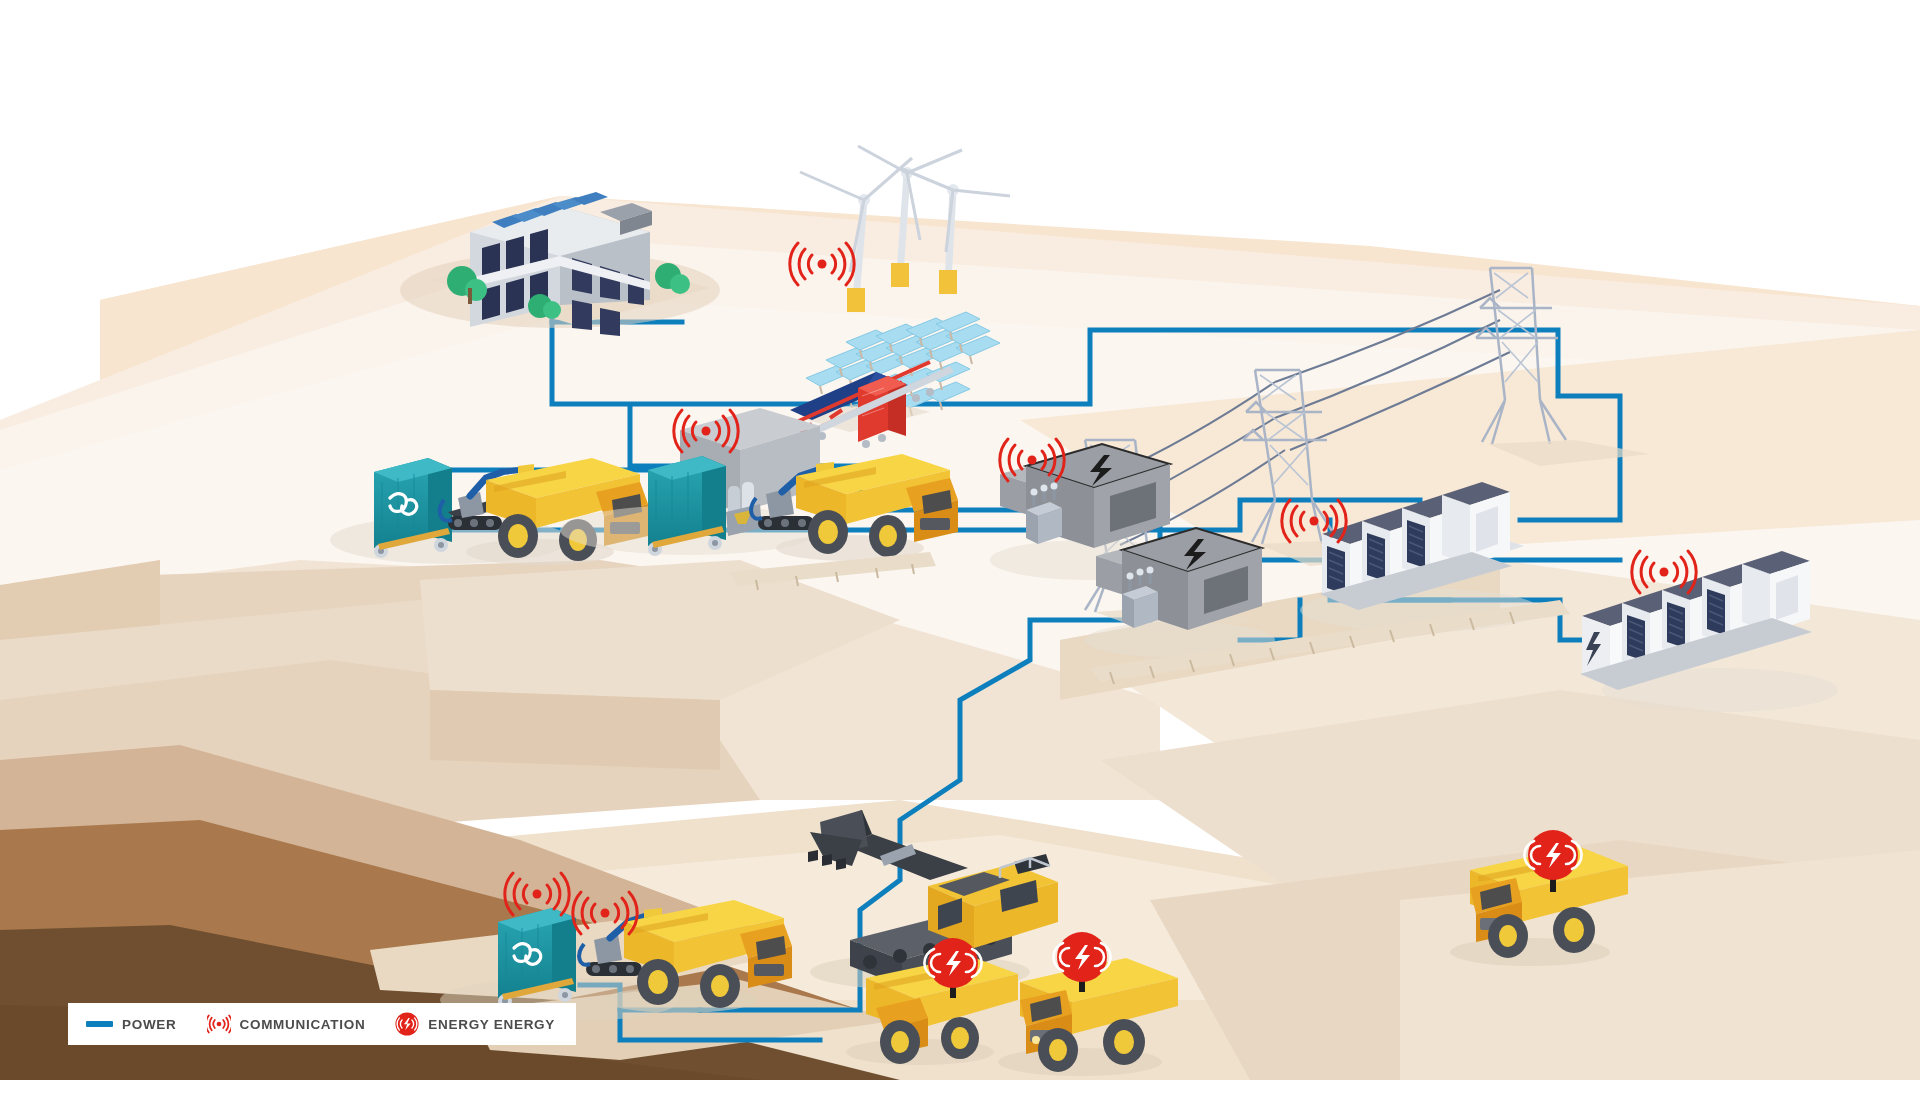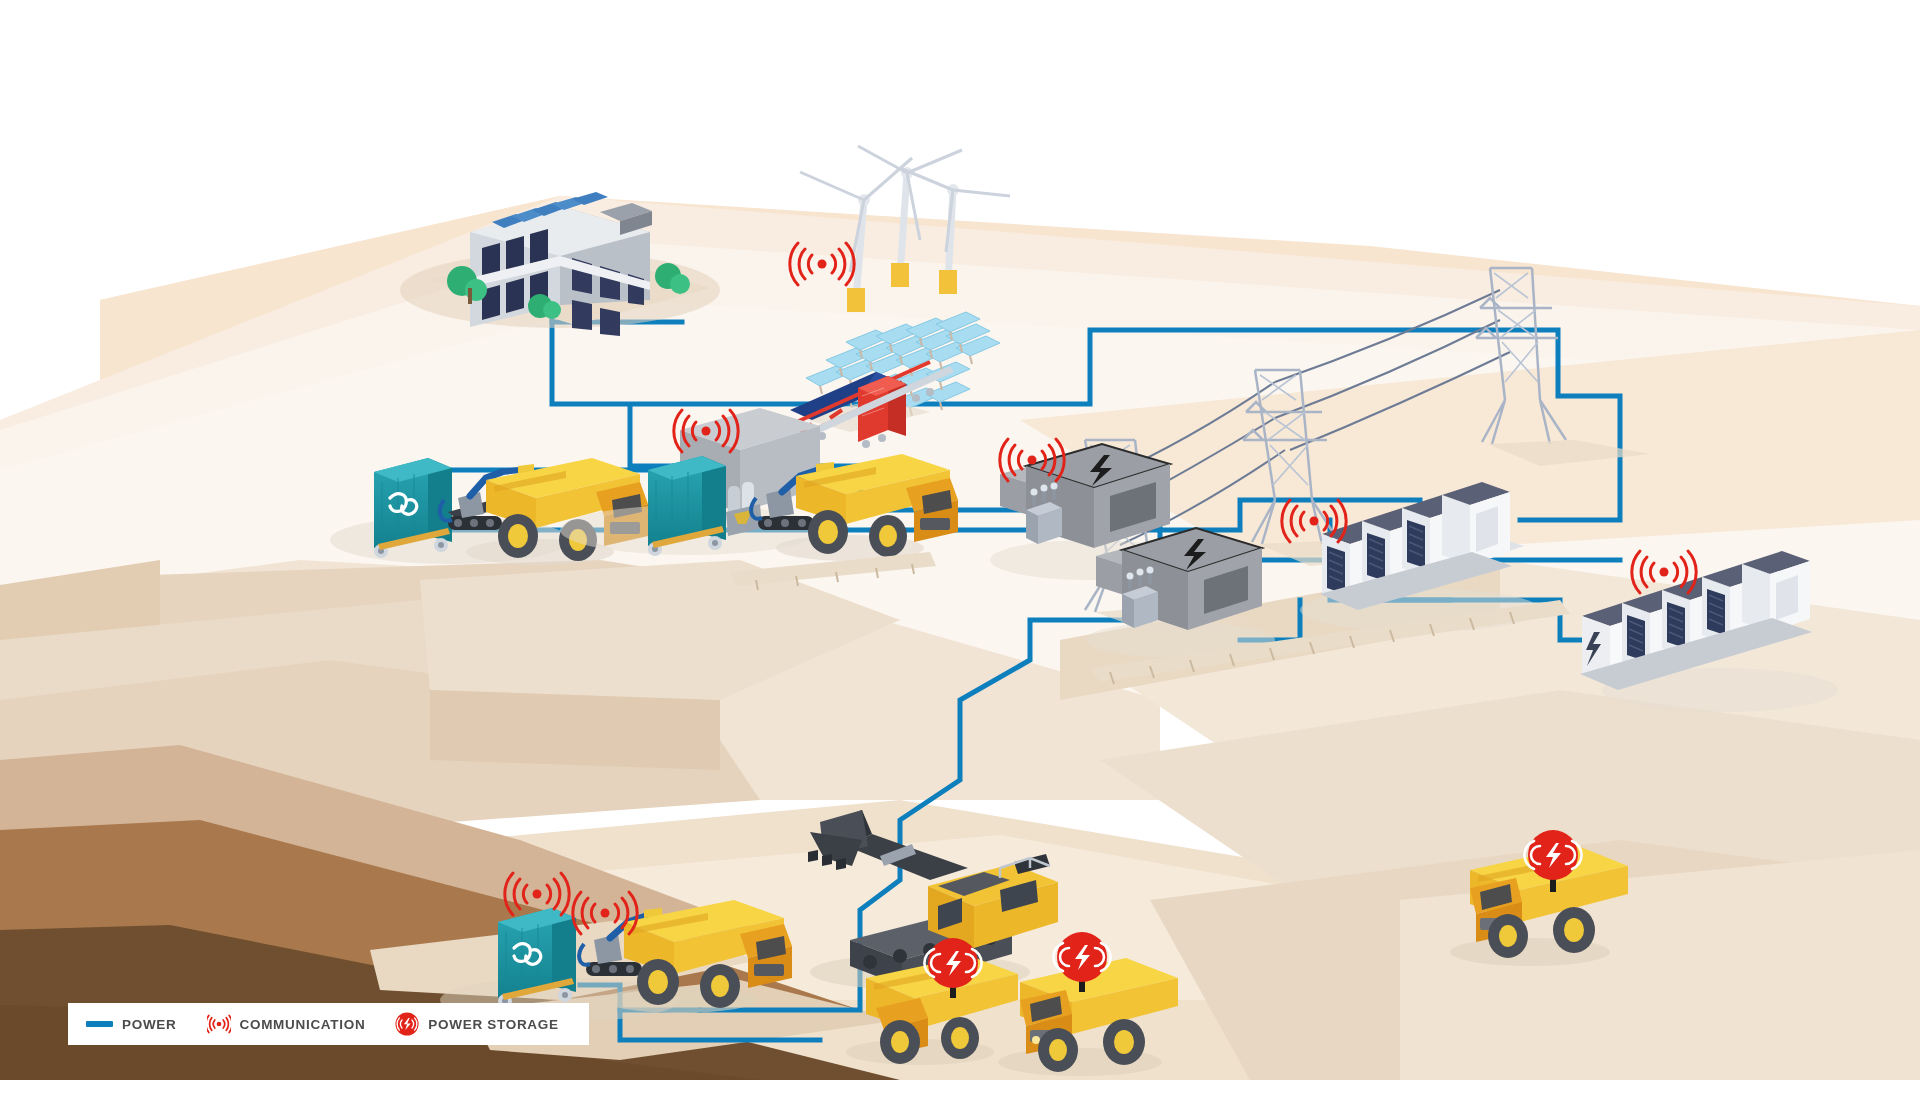--- a/index.html
+++ b/index.html
@@ -12,21 +12,21 @@
   #stage { position:absolute; inset:0; width:1920px; height:1105px; }
   svg.scene { position:absolute; left:0; top:0; width:1920px; height:1105px; }
 
   
   #legend {
     position:absolute;
     left:68px; top:1003px;
     height:42px;
     background:#ffffff;
     display:flex; align-items:center;
-    padding:0 30px 0 18px;
+    padding:0 21px 0 18px;
     gap:30px;
     z-index:40;
     justify-content:space-between;
   }
   .legend-item { display:flex; align-items:center; gap:9px; }
   .legend-label {
     font-size:13.5px; font-weight:bold; letter-spacing:0.7px;
     color:#4c4c4c; white-space:nowrap;
   }
   .swatch-power { width:27px; height:6px; background:#0d7fbd; border-radius:1px; }
@@ -948,18 +948,18 @@
     <svg class="legend-badge" viewBox="0 0 26 26">
       <circle cx="13" cy="13" r="12.5" fill="#e2231a"></circle>
       <g stroke="#ffffff" stroke-width="1.5" fill="none" stroke-linecap="round">
         <path d="M7.6,8.6 A6.4,6.4 0 0 0 7.6,17.4"></path>
         <path d="M18.4,8.6 A6.4,6.4 0 0 1 18.4,17.4"></path>
         <path d="M4.8,6.4 A10,10 0 0 0 4.8,19.6"></path>
         <path d="M21.2,6.4 A10,10 0 0 1 21.2,19.6"></path>
       </g>
       <polygon points="14.6,6.6 9.6,13.4 13,13.4 11.2,19.6 17,12.4 13.2,12.4 16,6.6" fill="#ffffff"></polygon>
     </svg>
-    <span class="legend-label">POWER STORAGE</span>
+    <span class="legend-label">ENERGY ENERGY</span>
   </div>
 
 </div>
 
 </div>
 
 </body></html>

